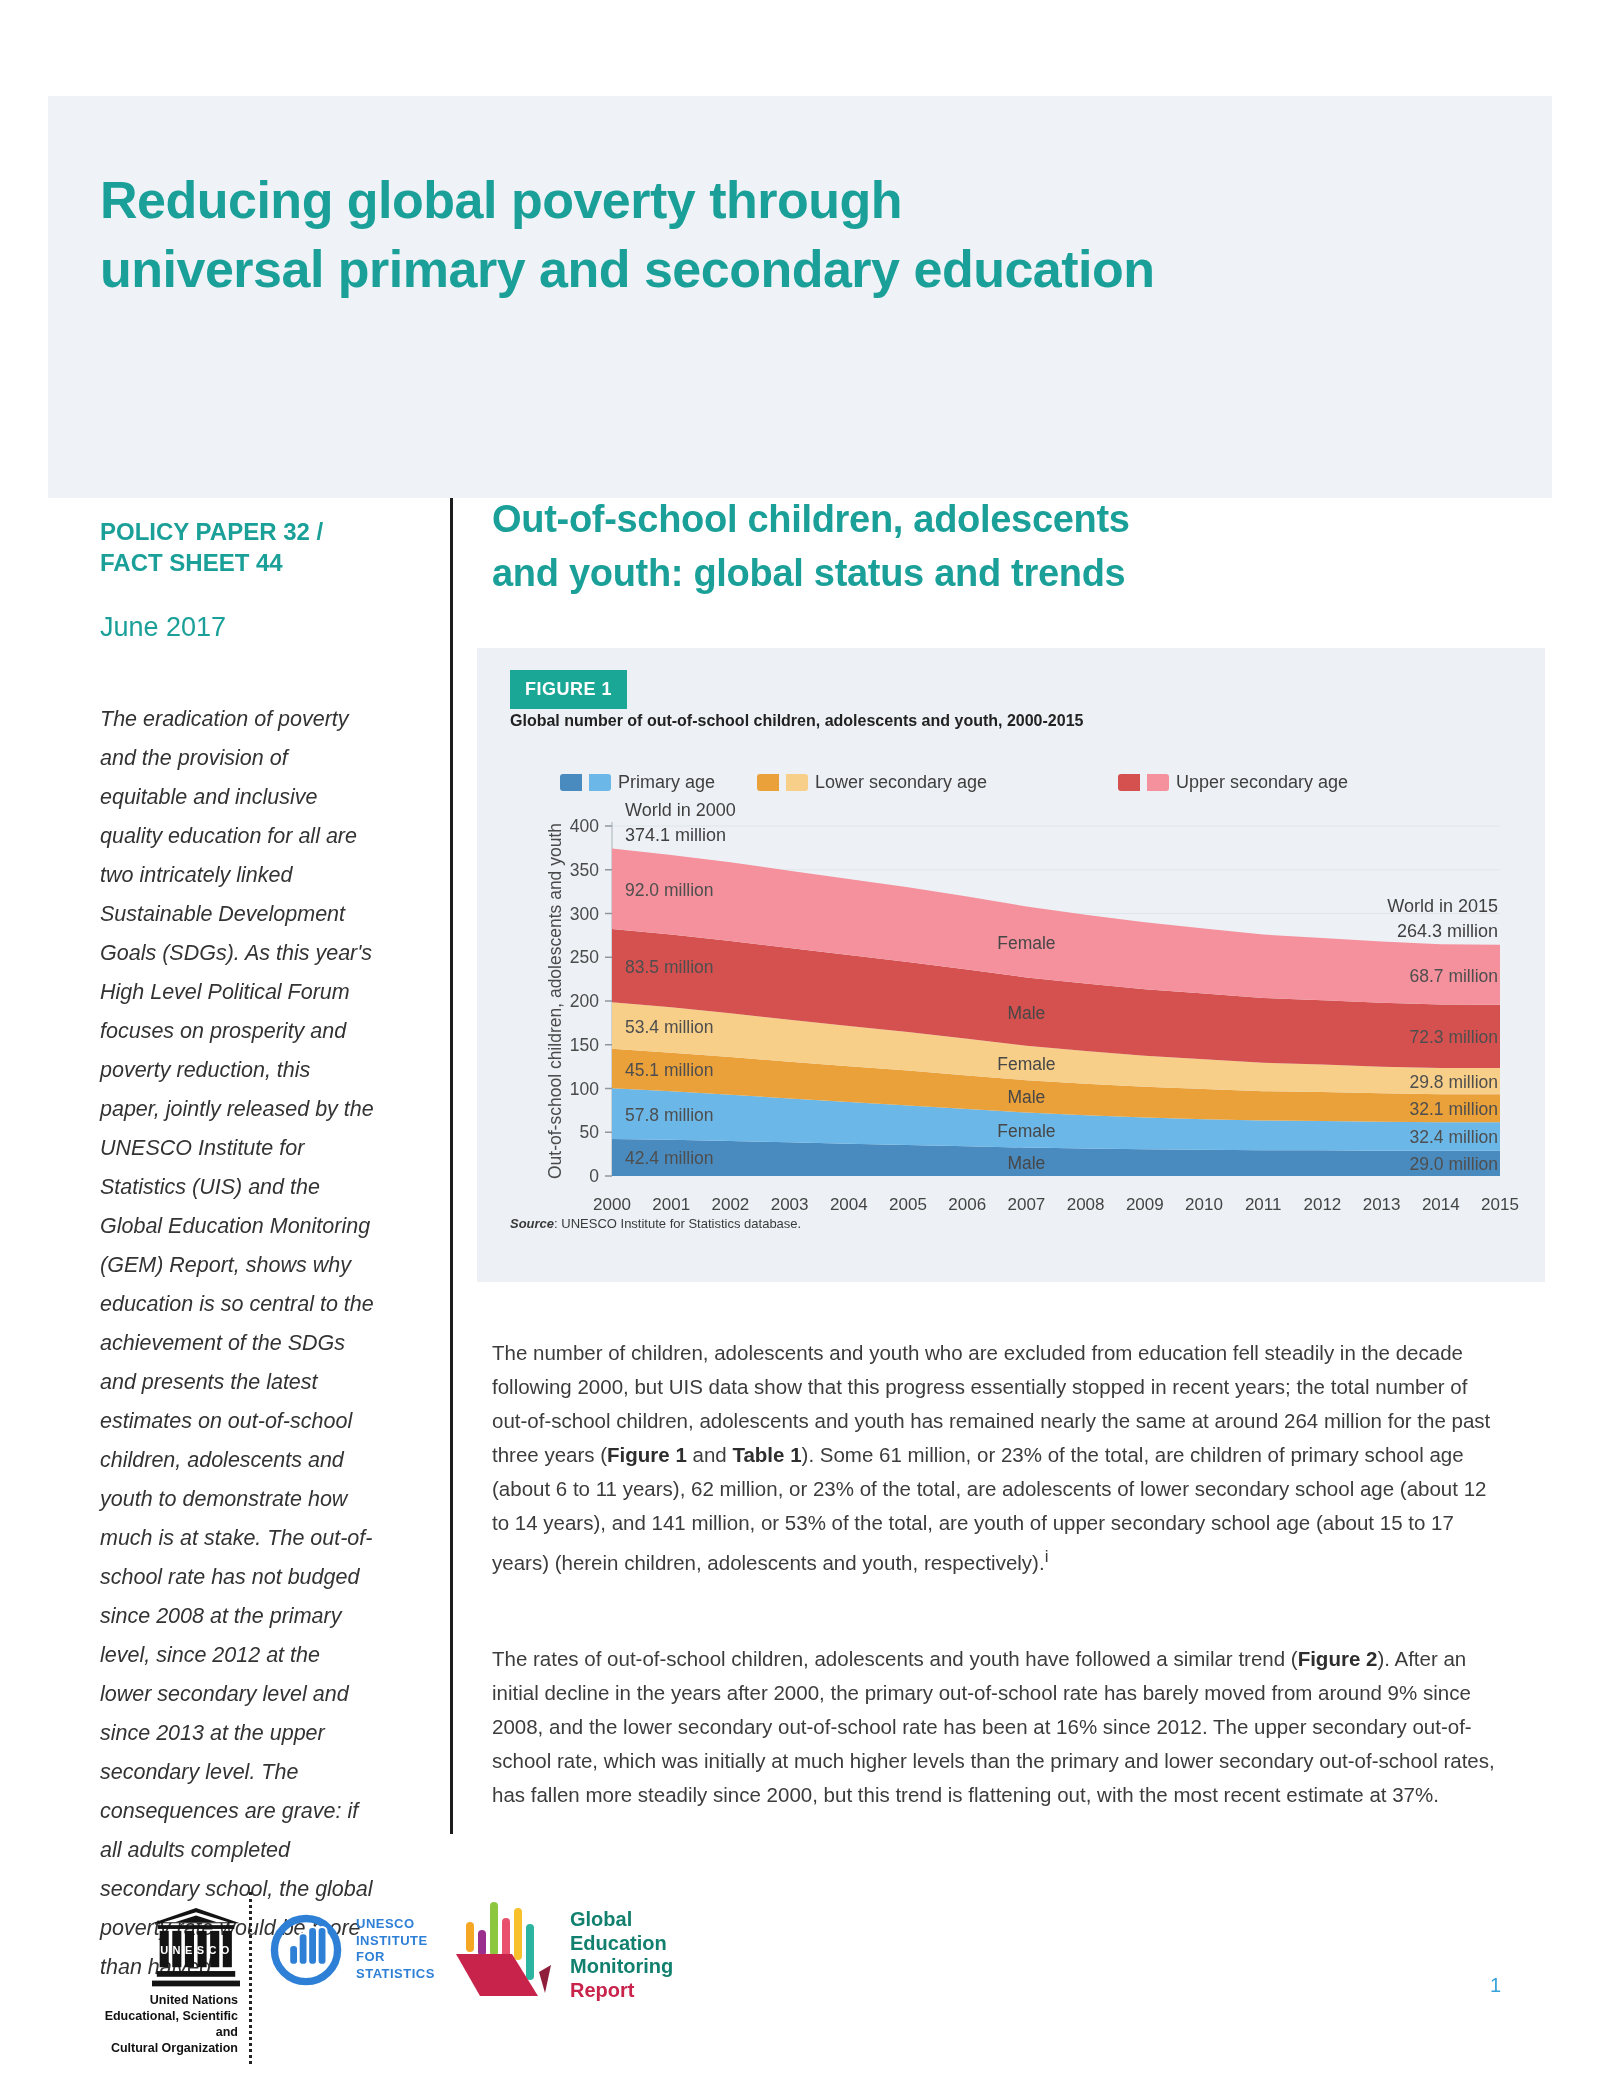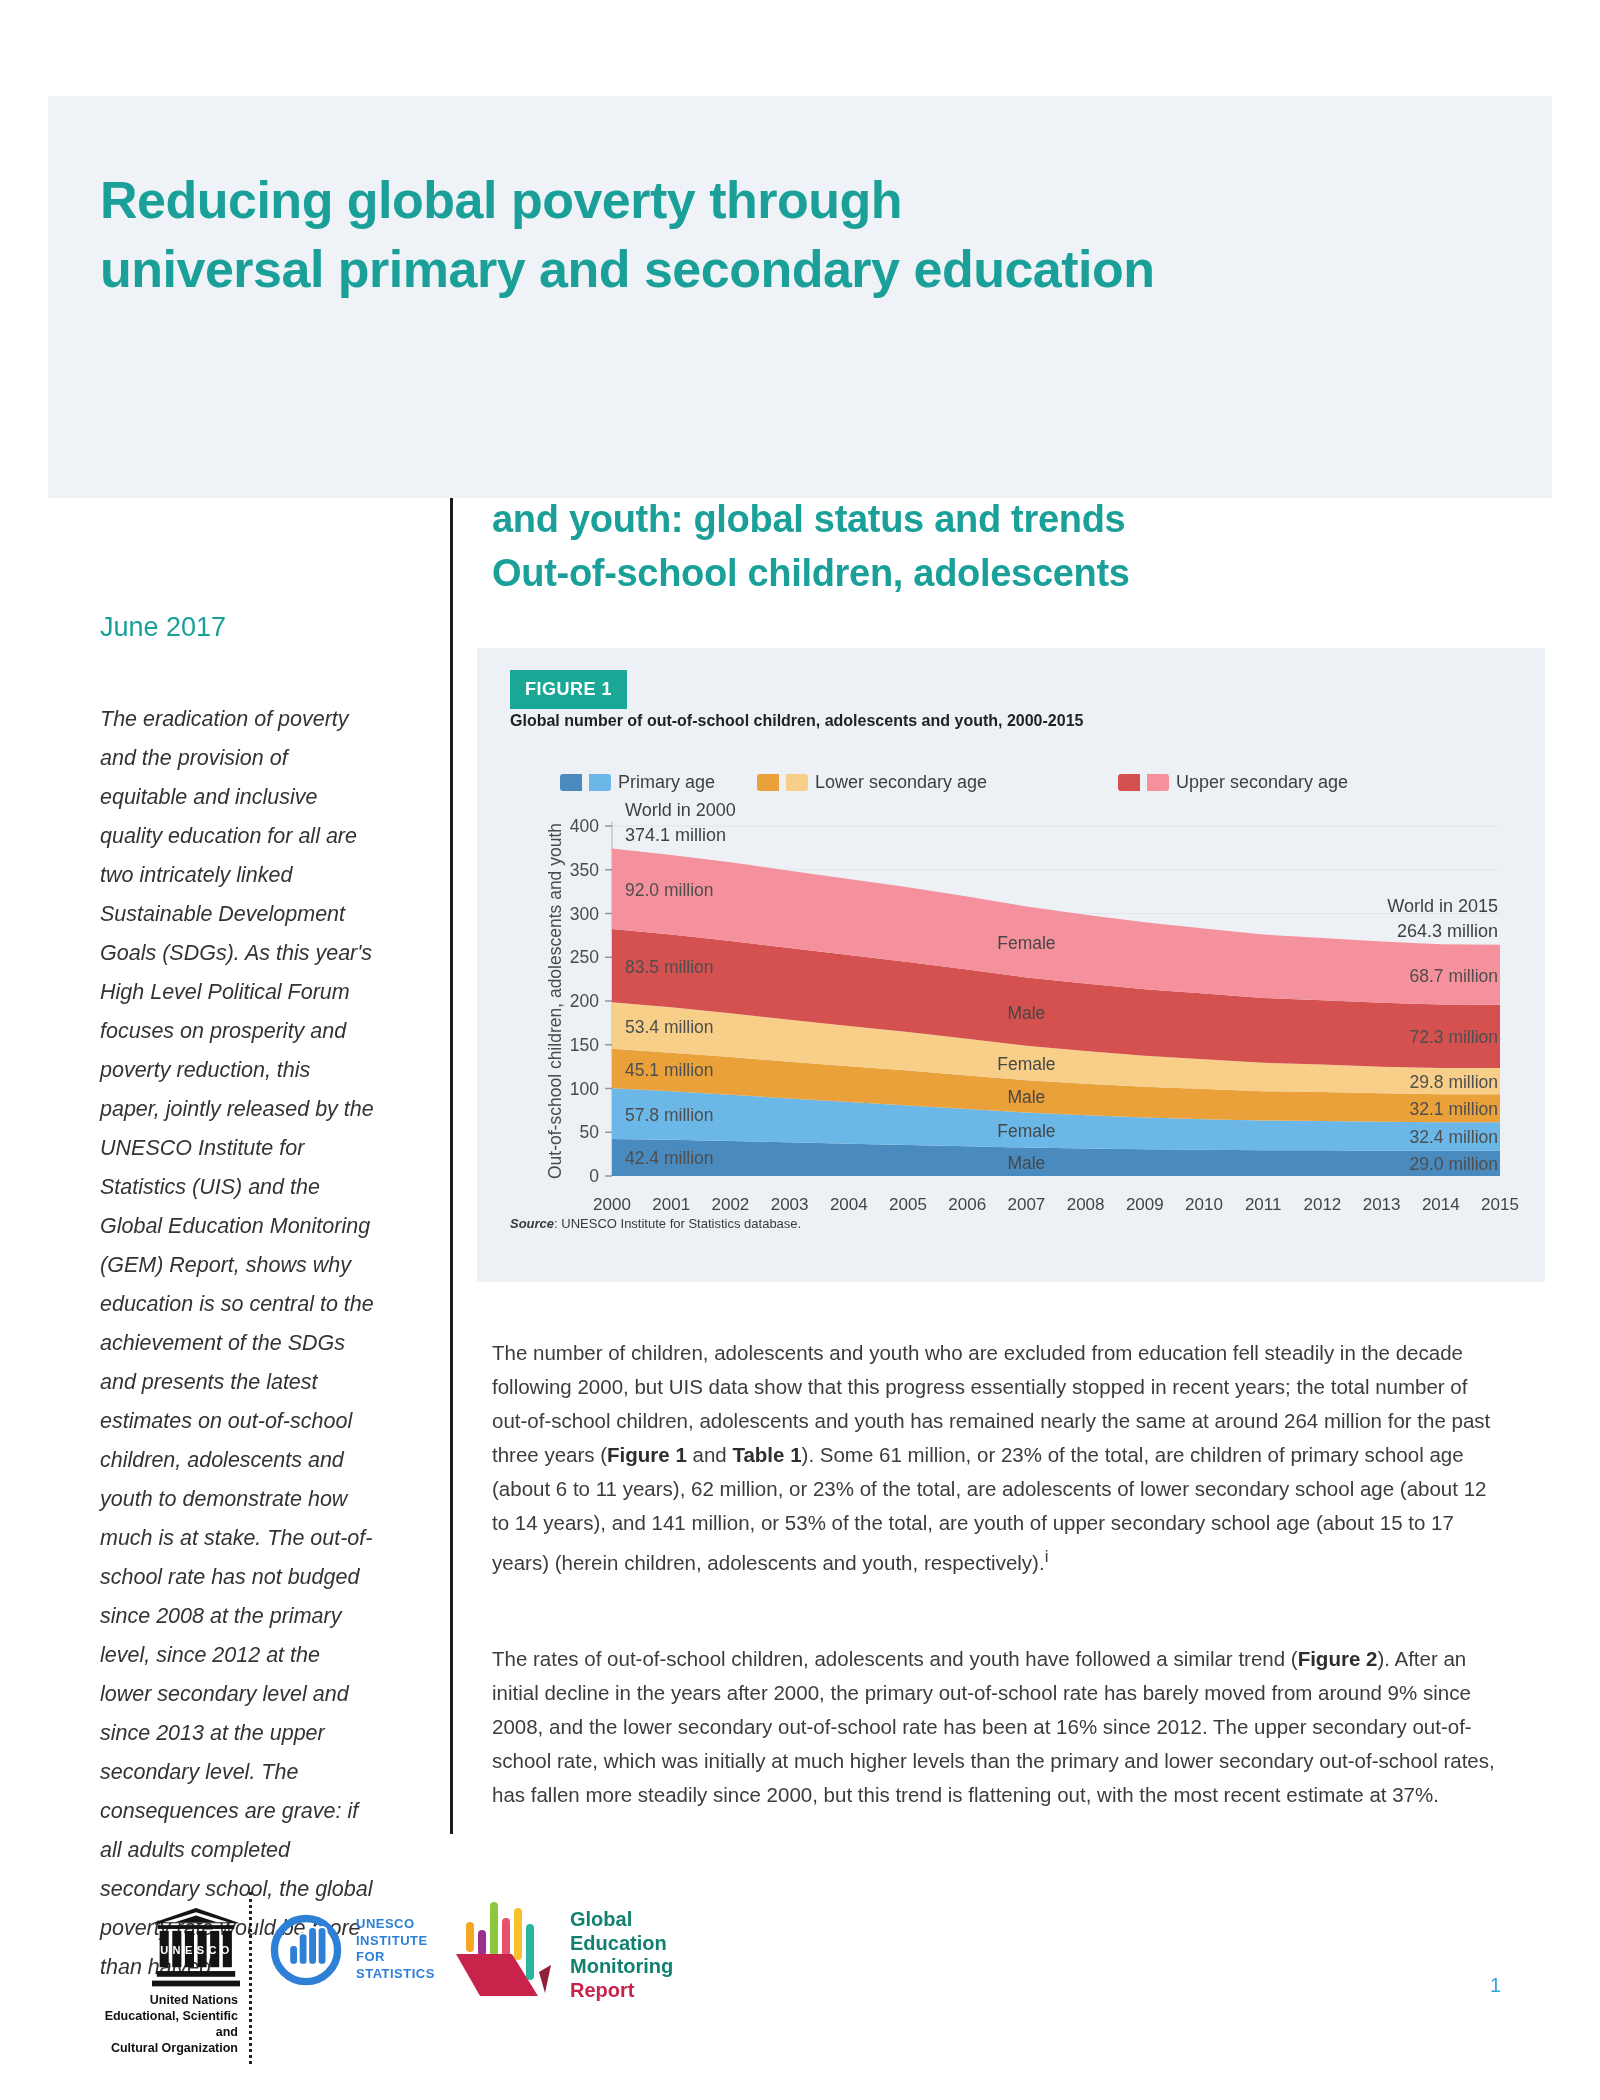--- a/index.html
+++ b/index.html
@@ -59,28 +59,32 @@
 
 <div class="page">
 
   <div class="header-box">
     <div class="header-title">
       <div>Reducing global poverty through</div>
       <div>universal primary and secondary education</div>
     </div>
   </div>
 
+  <div class="sidebar-kicker">
+    <div>POLICY PAPER 32 /</div>
+    <div>FACT SHEET 44</div>
+  </div>
   <div class="sidebar-date">June 2017</div>
   <div class="sidebar-abstract">The eradication of poverty and the provision of equitable and inclusive quality education for all are two intricately linked Sustainable Development Goals (SDGs). As this year's High Level Political Forum focuses on prosperity and poverty reduction, this paper, jointly released by the UNESCO Institute for Statistics (UIS) and the Global Education Monitoring (GEM) Report, shows why education is so central to the achievement of the SDGs and presents the latest estimates on out-of-school children, adolescents and youth to demonstrate how much is at stake. The out-of-school rate has not budged since 2008 at the primary level, since 2012 at the lower secondary level and since 2013 at the upper secondary level. The consequences are grave: if all adults completed secondary school, the global poverty rate would be more than halved.</div>
 
   <div class="divider"></div>
 
   <div class="main-heading">
+    <div>Out-of-school children, adolescents</div>
     <div>and youth: global status and trends</div>
-    <div>Out-of-school children, adolescents</div>
   </div>
 
   <div class="figure-box">
     <div class="figure-badge">FIGURE 1</div>
     <div class="figure-title">Global number of out-of-school children, adolescents and youth, 2000-2015</div>
 
     <div class="legend-item" style="left:83px">
       <span class="sw first" style="background: rgb(74, 139, 191);"></span>
         <span class="sw second" style="background: rgb(106, 183, 232);"></span>
       <span>Primary age</span>

